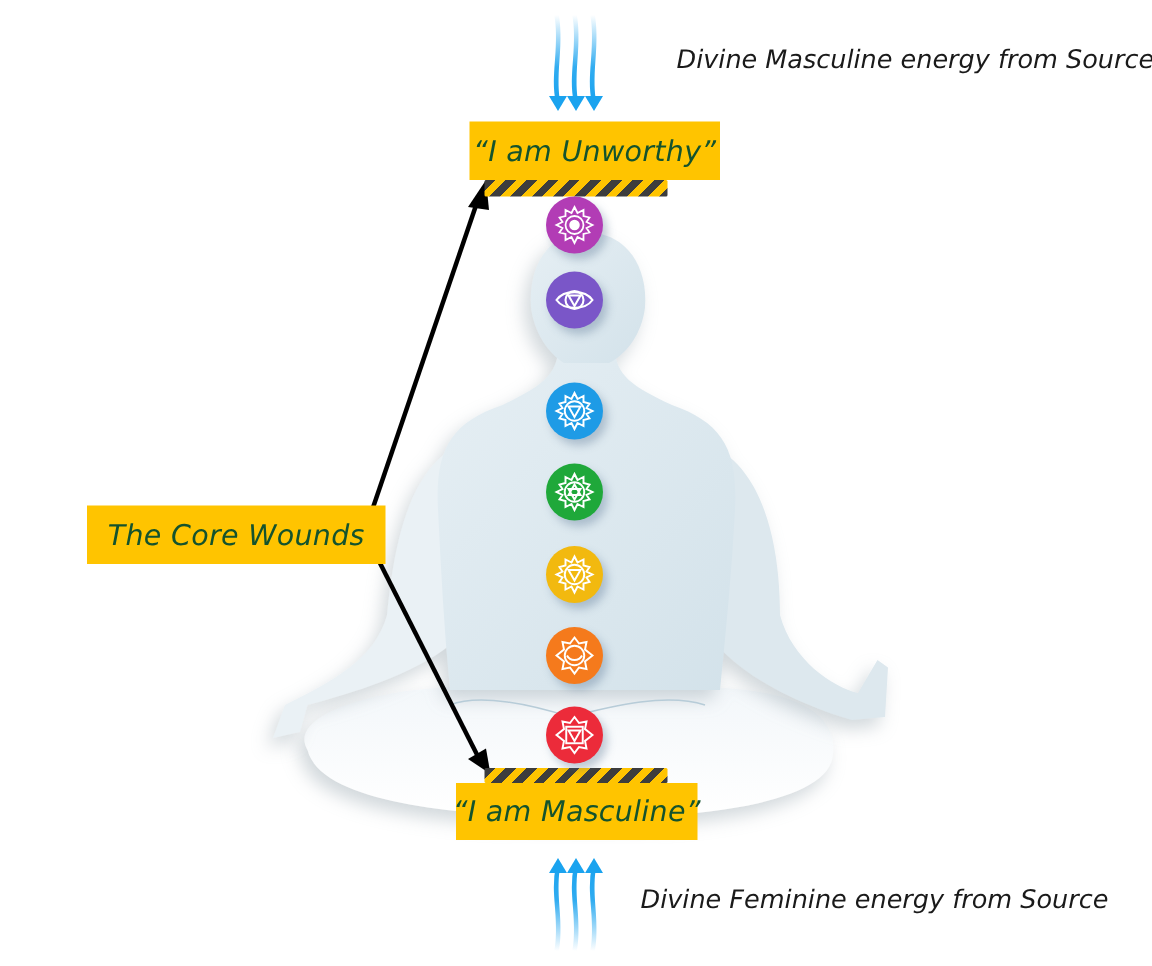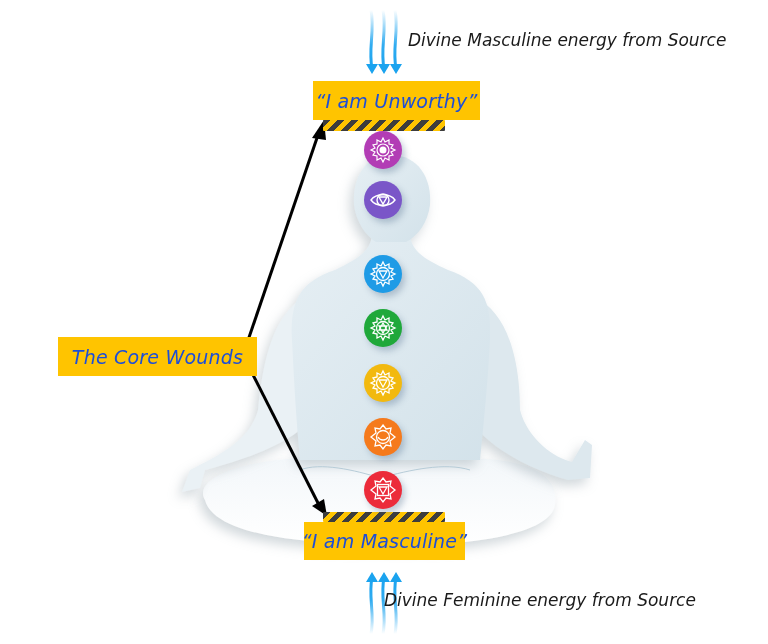--- a/index.html
+++ b/index.html
@@ -3,29 +3,29 @@
 <meta charset="utf-8">
 <style>
   html, body { margin: 0; padding: 0; }
   body {
     width: 768px; height: 644px; position: relative; overflow: hidden;
     background: #ffffff;
     font-family: "DejaVu Sans", sans-serif;
   }
   .abs { position: absolute; }
   .label-box {
-    position: absolute; background: #ffc400; color: #1d4ed8;
+    position: absolute; background: #ffc400; color: #14532d;
     font-family: "DejaVu Sans", sans-serif; font-style: italic;
     display: flex; align-items: center; justify-content: center;
     white-space: nowrap; letter-spacing: 0.2px;
   }
   .caption {
     position: absolute; color: #1a1a1a;
     font-family: "DejaVu Sans", sans-serif; font-style: italic;
-    font-size: 17px; white-space: nowrap; font-weight: 300;
+    font-size: 17px; white-space: nowrap; font-weight: 300; margin-left: 43px;
   }
   .hazard {
     position: absolute;
     background: repeating-linear-gradient(135deg, #3d3d3d 0 5px, #ffc400 5px 10px);
     border-radius: 1px;
   }
   .chakra {
     position: absolute; width: 38px; height: 38px; border-radius: 50%;
     box-shadow: 3px 4px 6px rgba(80,110,140,0.35);
     display: flex; align-items: center; justify-content: center;

